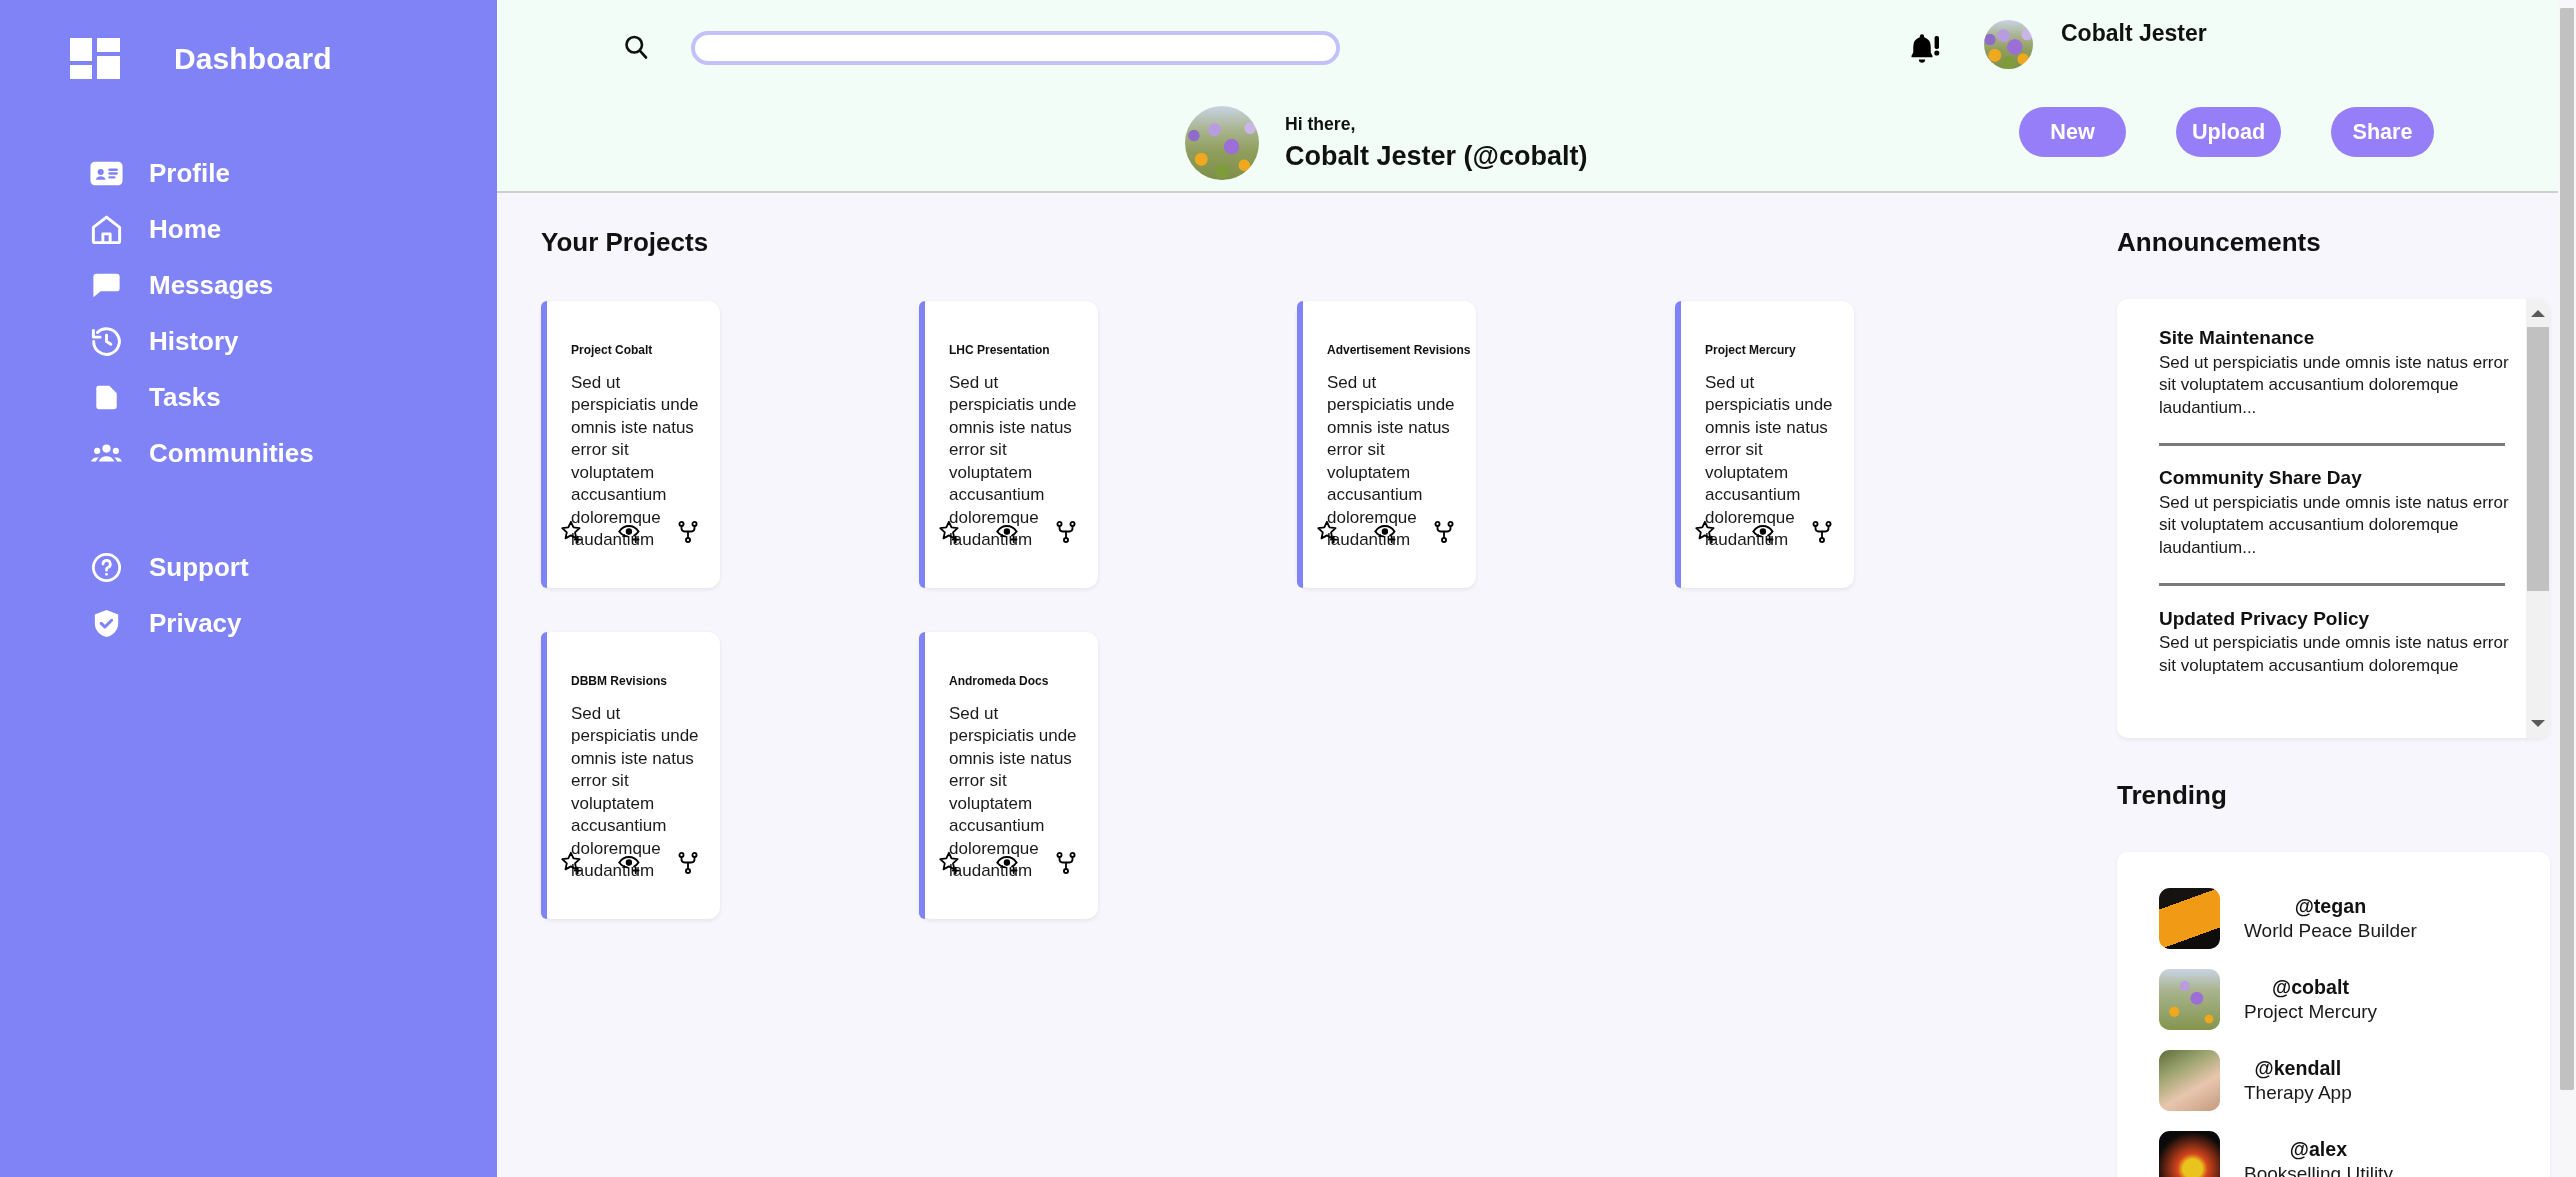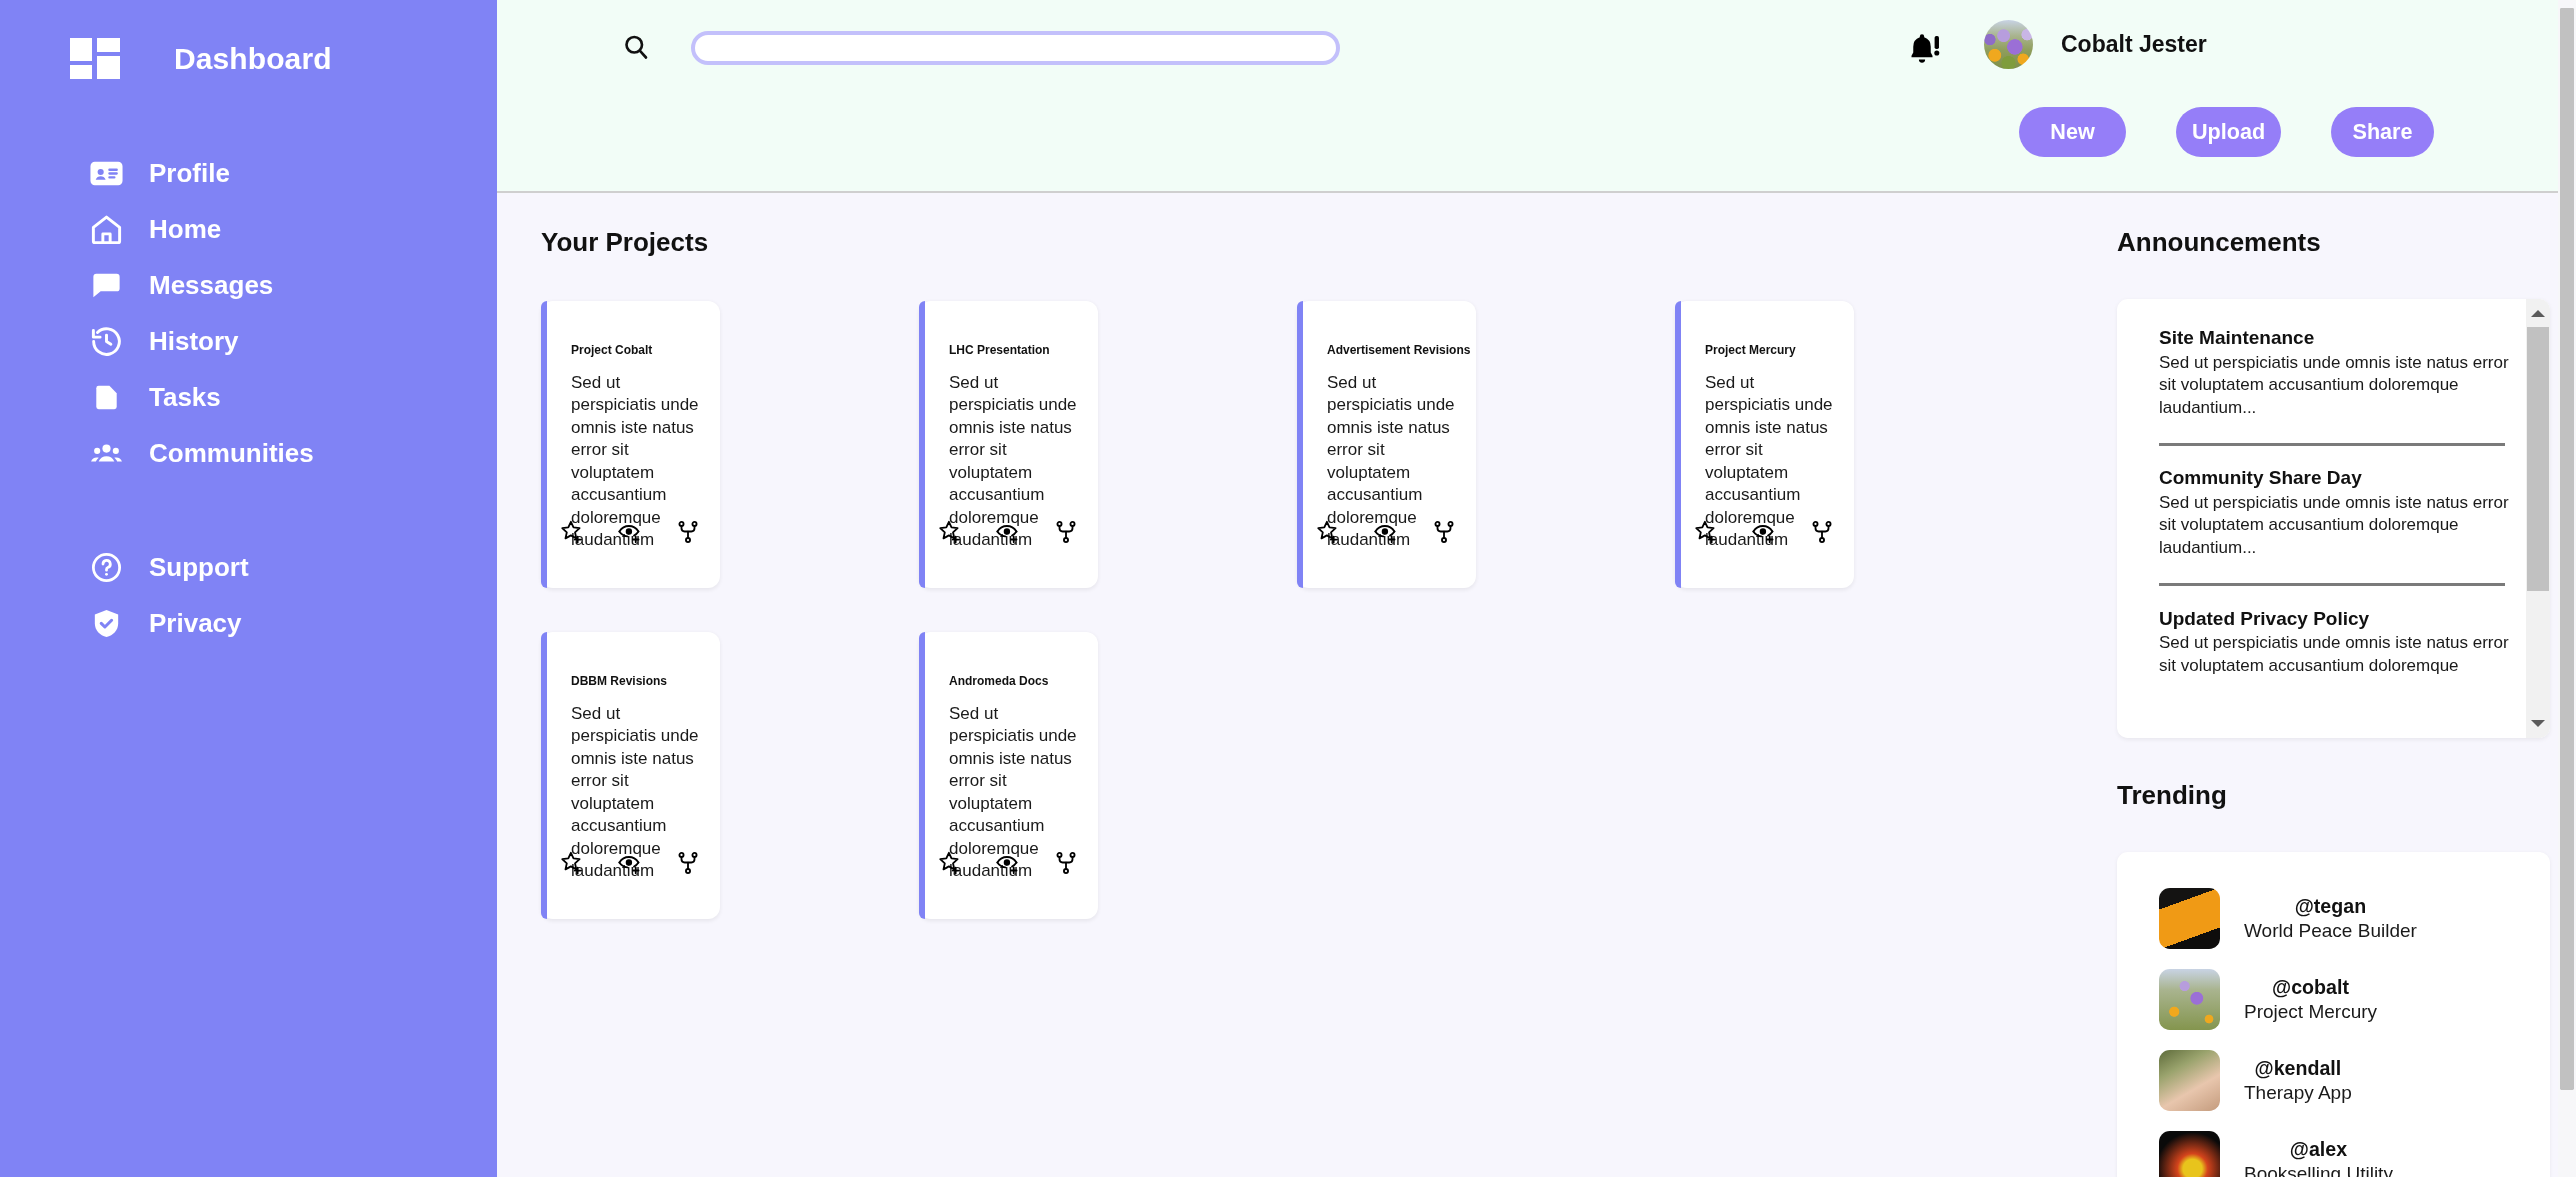--- a/index.html
+++ b/index.html
@@ -50,21 +50,21 @@
   #searchrow { display: flex; align-items: center; height: 95px; padding-left: 124px; }
   .search-ico { width: 35px; flex: 0 0 35px; }
   .search-input {
     width: 649px; height: 34px; margin-left: 35px;
     border: 4px solid #c3c0fb; border-radius: 20px;
     background: #fff; outline: none;
     font-family: "Liberation Sans", sans-serif; font-size: 16px;
     padding: 0 15px; color: #111;
   }
   #bell-wrap { position: absolute; left: 1404px; top: 30px; width: 61px; height: 47px; cursor: pointer; }
-  #topuser { position: absolute; left: 1487px; top: 20px; display: flex; align-items: center; cursor: pointer; }
+  #topuser { position: absolute; left: 1487px; top: 20px; display: flex; align-items: flex-start; cursor: pointer; }
   .avatar {
     border-radius: 50%;
     background:
       radial-gradient(circle at 22% 72%, #f0a81e 0 6px, transparent 6.8px),
       radial-gradient(circle at 63% 55%, #9b6fd6 0 7.4px, transparent 8px),
       radial-gradient(circle at 40% 32%, #b79ddd 0 6px, transparent 6.8px),
       radial-gradient(circle at 80% 80%, #efa81e 0 5.4px, transparent 6px),
       radial-gradient(circle at 12% 40%, #8e6cc8 0 5.4px, transparent 6px),
       radial-gradient(circle at 88% 30%, #c9b6e6 0 5.4px, transparent 6px),
       radial-gradient(circle at 50% 88%, #7f9c3c 0 6.8px, transparent 7.4px),
@@ -279,20 +279,27 @@
         <rect x="19.2" y="3.4" width="2.5" height="7.4" rx="1"></rect>
         <circle cx="20.45" cy="13.1" r="1.45"></circle>
       </svg>
     </div>
 
     <div id="topuser">
       <span class="avatar top"></span>
       <span class="topuser-name">Cobalt Jester</span>
     </div>
 
+    <div id="greetrow">
+      <span class="avatar greet"></span>
+      <div class="greet-text">
+        <div class="greet-hi">Hi there,</div>
+        <div class="greet-name">Cobalt Jester (@cobalt)</div>
+      </div>
+    </div>
 
     <div id="hdr-buttons">
       <button class="pill-btn new">New</button>
       <button class="pill-btn upload">Upload</button>
       <button class="pill-btn share">Share</button>
     </div>
   </header>
 
   <section id="body">
 

